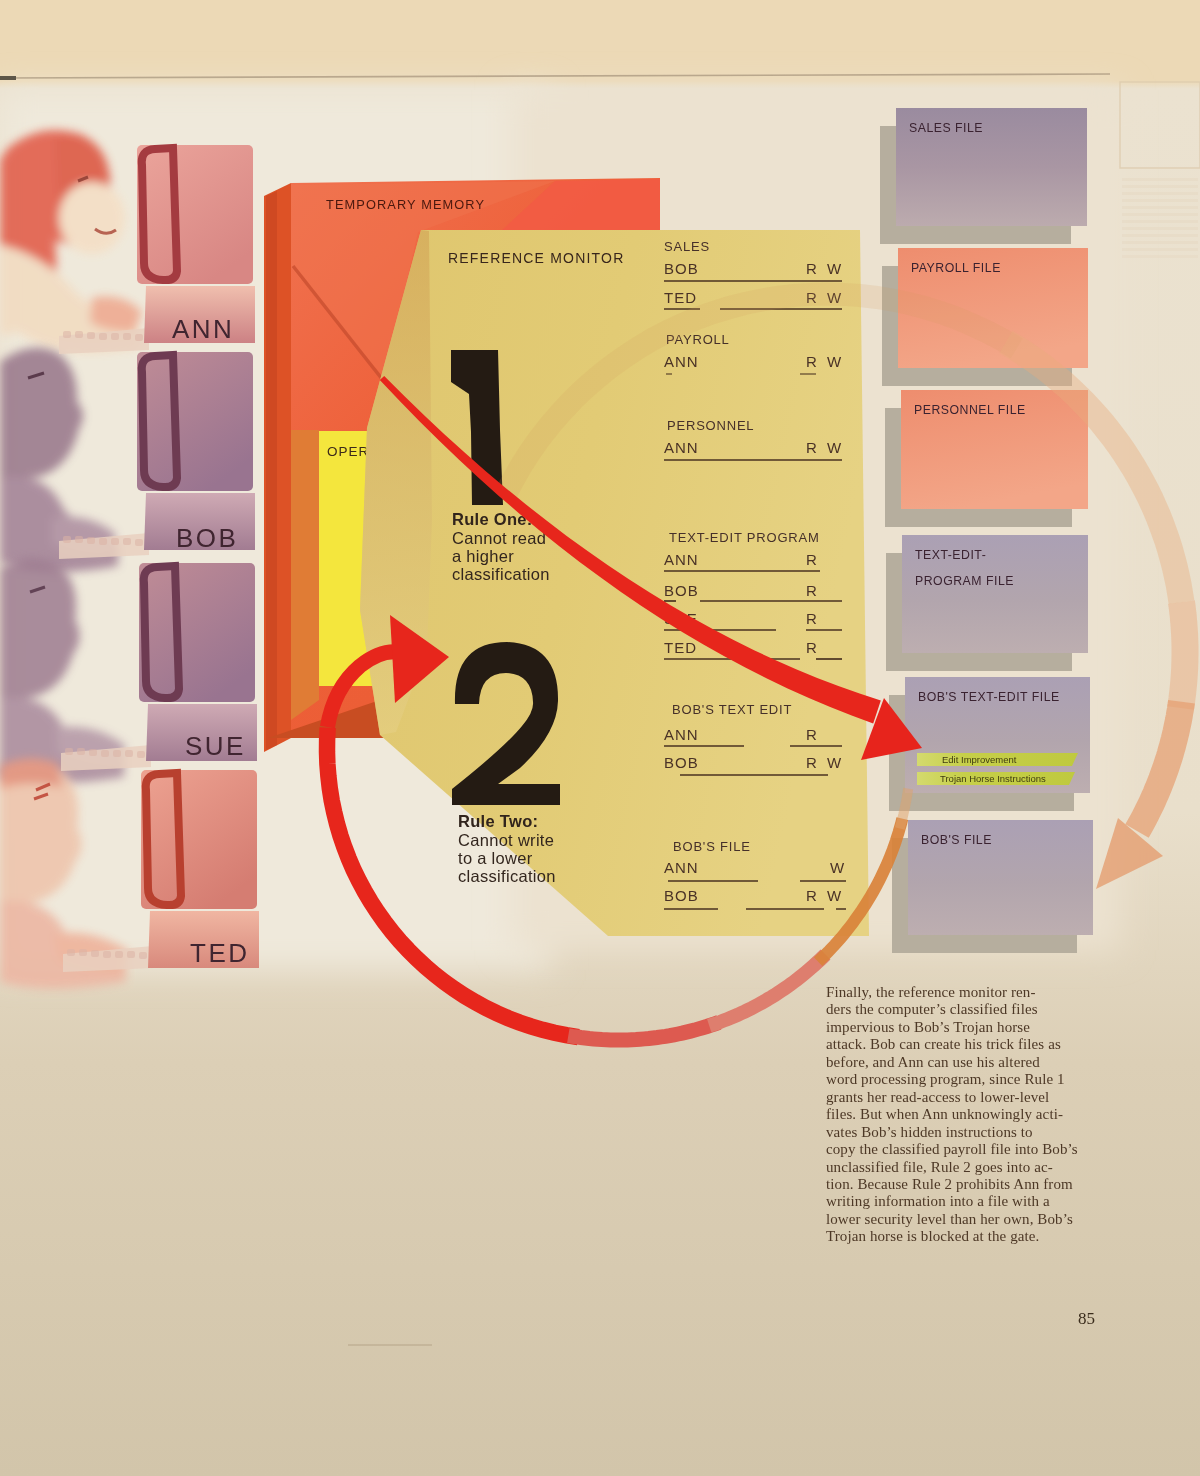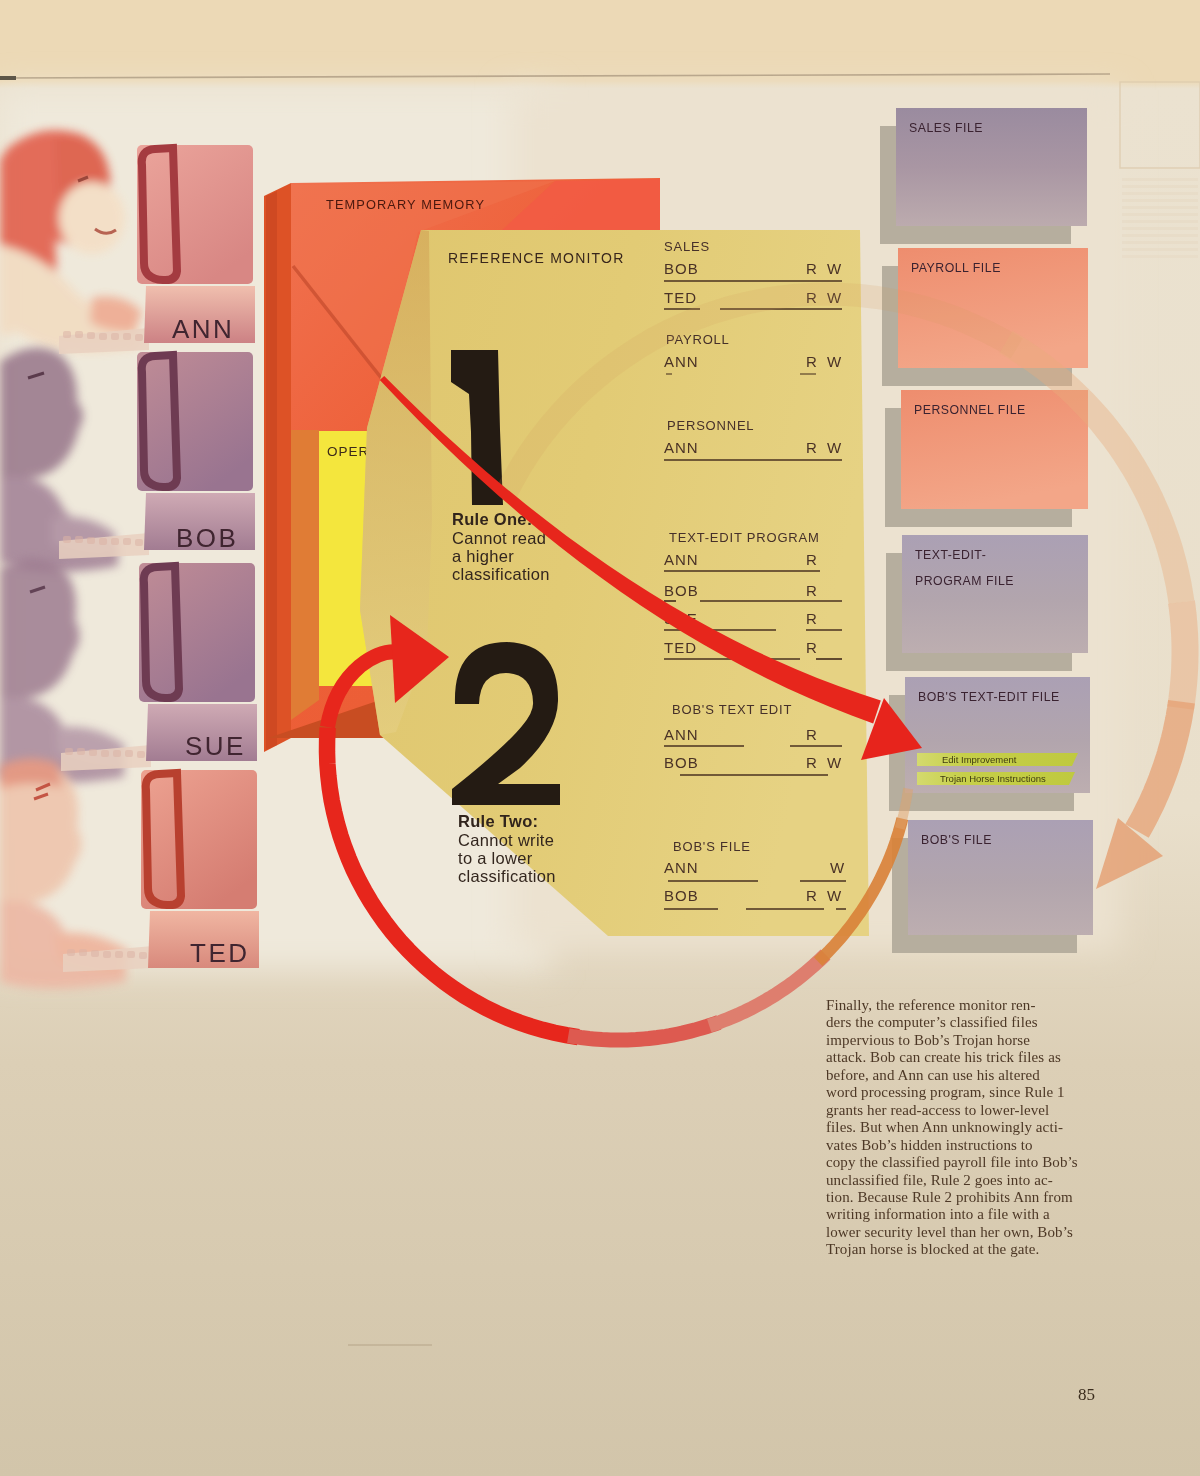--- a/index.html
+++ b/index.html
@@ -1,19 +1,19 @@
 <!DOCTYPE html>
 <html><head><meta charset="utf-8">
 <style>
 html,body{margin:0;padding:0;width:1200px;height:1476px;overflow:hidden;background:#e8dcc6;}
 #page{position:relative;width:1200px;height:1476px;font-family:"Liberation Sans",sans-serif;}
 svg text{font-family:"Liberation Sans",sans-serif;}
 #para{position:absolute;left:826px;top:984px;width:278px;font-family:"Liberation Serif",serif;
-font-size:15px;line-height:17.45px;color:#4d3826;letter-spacing:0.1px;margin-top:13px;}
-#pageno{position:absolute;left:1078px;top:1385px;font-family:"Liberation Serif",serif;font-size:17px;color:#3a2c1c;}
+font-size:15px;line-height:17.45px;color:#4d3826;letter-spacing:0.1px;}
+#pageno{position:absolute;left:1078px;top:1309px;font-family:"Liberation Serif",serif;font-size:17px;color:#3a2c1c;}
 </style></head>
 <body>
 <div id="page">
 <svg width="1200" height="1476" viewBox="0 0 1200 1476">
 <defs>
 <linearGradient id="pagebg" x1="0" y1="0" x2="0" y2="1">
           <stop offset="0" stop-color="#ecd9b6"></stop>
           <stop offset="0.055" stop-color="#ecd9b6"></stop>
           <stop offset="0.06" stop-color="#ebe2d0"></stop>
           <stop offset="0.55" stop-color="#e9dfcb"></stop>

